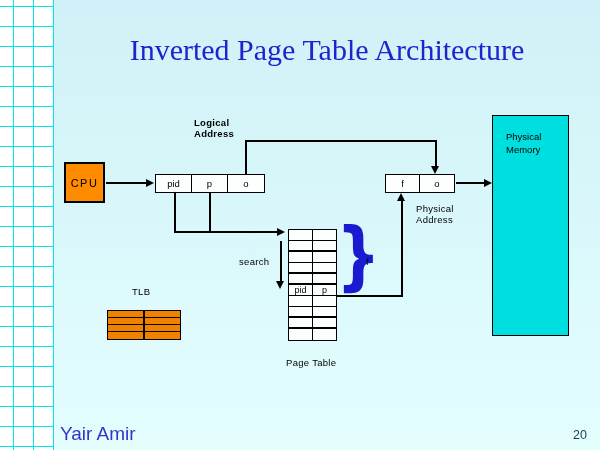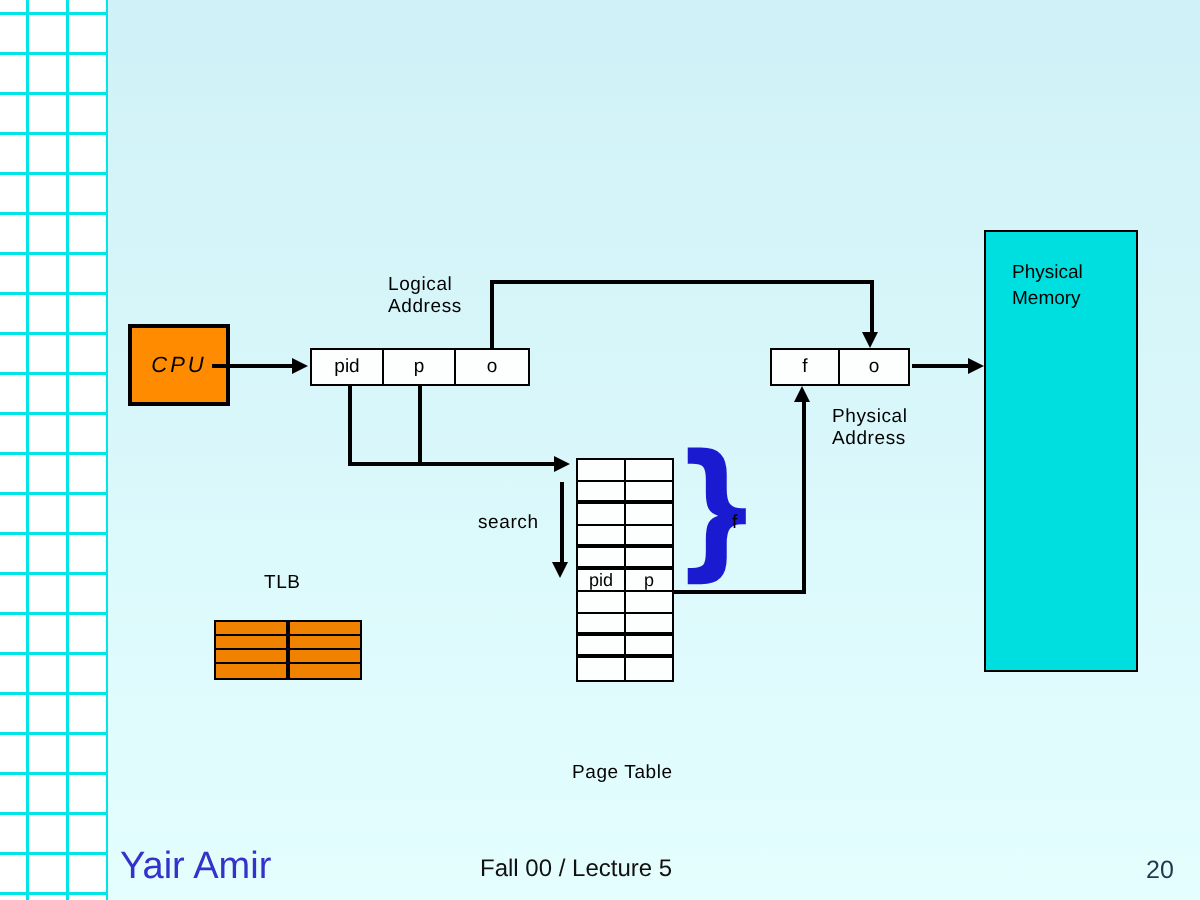--- a/index.html
+++ b/index.html
@@ -21,24 +21,24 @@
   .slide-title{
     position:absolute; left:54px; right:0; top:33px; text-align:center;
     font-family:"Liberation Serif", serif; font-size:30px; color:var(--title-blue);
   }
   .lbl{
     position:absolute; font-size:9.5px; letter-spacing:.3px; color:#000;
     white-space:pre-line; line-height:11px;
   }
   
   .cpu{
-    position:absolute; left:64px; top:162px; width:51px; height:41px;
+    position:absolute; left:64px; top:162px; width:41px; height:41px;
     background:var(--accent-orange); border:2px solid #000; box-sizing:border-box;
     display:flex; align-items:center; justify-content:center;
-    font-size:11px; letter-spacing:1.5px; color:#000;font-style:italic;
+    font-size:11px; letter-spacing:1.5px; color:#000;
   }
   .addr-row{position:absolute; display:flex; height:19px; box-sizing:border-box;}
   .addr-cell{
     box-sizing:border-box; border:1.5px solid #000; border-left:none;
     background:#fdffff; display:flex; align-items:center; justify-content:center;
     font-size:9.5px; color:#000;
   }
   .addr-cell.first{border-left:1.5px solid #000;}
   .memory{
     position:absolute; left:492px; top:115px; width:77px; height:221px;
@@ -87,27 +87,28 @@
   .footer-course{position:absolute; left:240px; top:427px; font-size:12px; color:#111;}
   .footer-page{position:absolute; left:573px; top:428px; font-size:12.5px; color:var(--page-number-color);}
 </style>
 </head>
 <body>
 
 <div id="stage">
 
   <div class="grid-strip"></div>
 
+  <div class="slide-title">Inverted Page Table Architecture</div>
 
   <div class="cpu">CPU</div>
 
   <div class="hl" style="left:106px; top:182px; width:42px;"></div>
   <div class="arr right" style="left:146px; top:179px;"></div>
 
-  <div class="lbl" style="left:194px; top:137px;">Logical
+  <div class="lbl" style="left:194px; top:117px;font-weight:bold;">Logical
 Address</div>
   <div class="addr-row" style="left:155px; top:174px;">
     <div class="addr-cell first" style="width:37px;">pid</div>
     <div class="addr-cell" style="width:36px;">p</div>
     <div class="addr-cell" style="width:37px;">o</div>
   </div>
 
   <div class="vl" style="left:245px; top:140px; height:35px;"></div>
   <div class="hl" style="left:245px; top:140px; width:191px;"></div>
   <div class="vl" style="left:435px; top:140px; height:27px;"></div>
@@ -170,21 +171,21 @@
       </div>
       <div class="pt-row thick">
         <div class="pt-cell"></div>
         <div class="pt-cell last"></div>
       </div>
       <div class="pt-row last">
         <div class="pt-cell"></div>
         <div class="pt-cell last"></div>
       </div>
     </div>
-  <div class="lbl" style="left:286px; top:357px;margin-top:24px;">Page Table</div>
+  <div class="lbl" style="left:286px; top:357px;">Page Table</div>
 
   <div class="brace">}</div>
   <div class="lbl" style="left:366px; top:256px;">f</div>
 
   <div class="hl" style="left:337px; top:295px; width:66px;"></div>
   <div class="vl" style="left:401px; top:200px; height:96px;"></div>
   <div class="arr up" style="left:397px; top:193px;"></div>
 
   <div class="lbl" style="left:132px; top:286px;">TLB</div>
   <div class="tlb-table">
@@ -200,16 +201,15 @@
         <div class="tlb-cell"></div>
         <div class="tlb-cell"></div>
       </div>
       <div class="tlb-row">
         <div class="tlb-cell"></div>
         <div class="tlb-cell"></div>
       </div>
     </div>
 
   <div class="footer-author">Yair Amir</div>
-  <div class="footer-course">Fall 00 / Lecture 5</div>
   <div class="footer-page">20</div>
 
 </div>
 
 </body></html>

